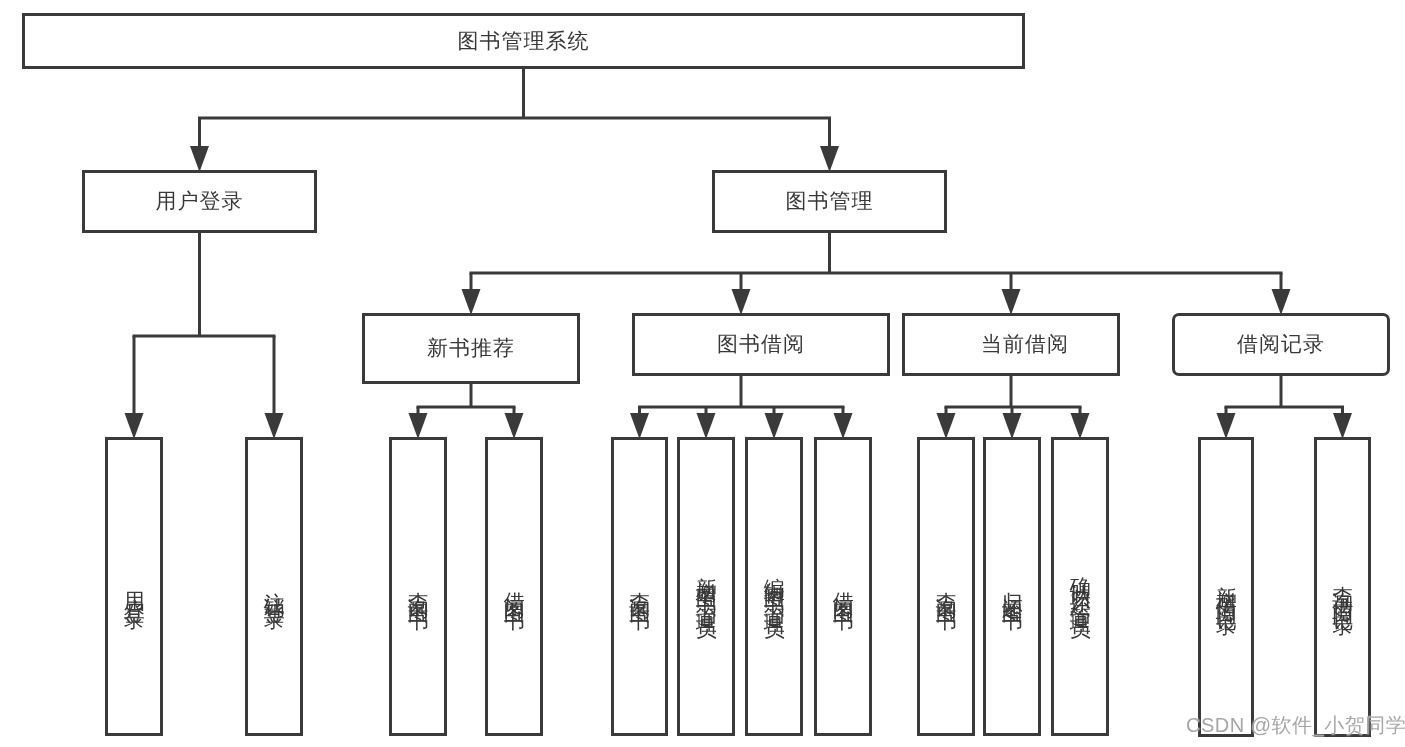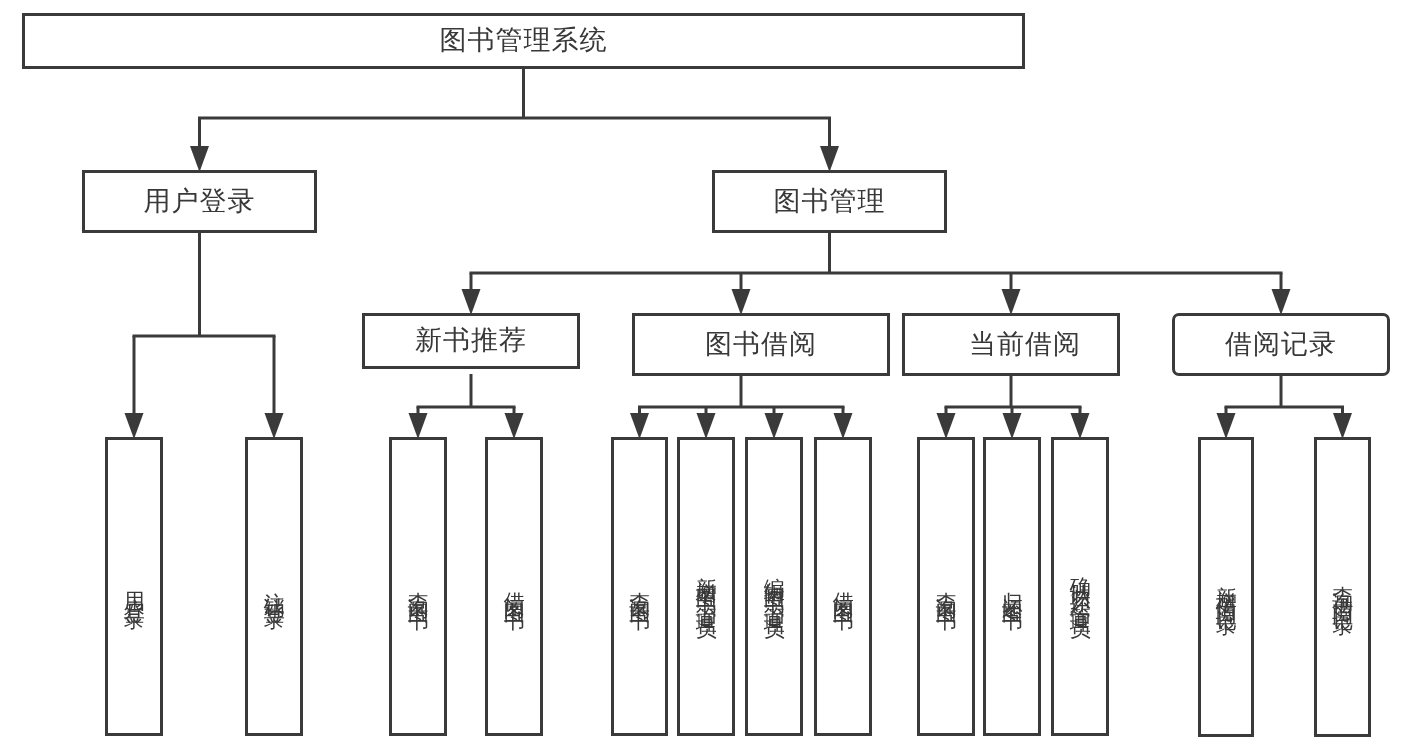--- a/index.html
+++ b/index.html
@@ -12,21 +12,21 @@
   }
   #edges{position:absolute;left:0;top:0;width:1405px;height:747px;}
   .node{
     position:absolute;
     box-sizing:border-box;
     background:#ffffff;
     border:3px solid #3a3a3a;
     display:flex;
     align-items:center;
     justify-content:center;
-    font-size:27px;
+    font-size:21px;
     color:#383838;
     letter-spacing:1px;
     text-align:center;
     line-height:1.25;
   }
   .node.v{
     writing-mode:vertical-rl;
     text-orientation:mixed;
     letter-spacing:6px;
     font-size:21px;
@@ -97,32 +97,33 @@
       <line x1="1224.5" y1="407" x2="1344" y2="407" stroke="#3a3a3a" stroke-width="3"></line>
       <line x1="1226" y1="407" x2="1226" y2="417" stroke="#3a3a3a" stroke-width="3"></line>
       <polygon points="1216.5,413 1235.5,413 1226,439" fill="#3a3a3a"></polygon>
       <line x1="1342.5" y1="407" x2="1342.5" y2="417" stroke="#3a3a3a" stroke-width="3"></line>
       <polygon points="1333,413 1352,413 1342.5,439" fill="#3a3a3a"></polygon>
     </svg>
 
   <div class="node" style="left: 22px; top: 13px; width: 1003px; height: 56px;">图书管理系统</div>
   <div class="node" style="left: 82px; top: 170px; width: 235px; height: 63px;">用户登录</div>
   <div class="node" style="left: 712px; top: 170px; width: 235px; height: 63px;">图书管理</div>
-  <div class="node" style="left: 362px; top: 313px; width: 218px; height: 56px; text-align: right;">新书推荐</div>
+  <div class="node" style="left: 362px; top: 313px; width: 218px; height: 71px; text-align: right;">新书推荐</div>
   <div class="node" style="left: 632px; top: 313px; width: 258px; height: 63px;">图书借阅</div>
   <div class="node" style="left: 902px; top: 313px; width: 218px; height: 63px; padding-left: 28px;">当前借阅</div>
   <div class="node" style="left: 1172px; top: 313px; width: 218px; height: 63px; border-radius: 7px;">借阅记录</div>
 
   <div class="node v" style="left: 105px; top: 437px; width: 58px; height: 299px;">用户登录</div>
   <div class="node v" style="left: 245px; top: 437px; width: 58px; height: 299px;">注销登录</div>
   <div class="node v" style="left: 389px; top: 437px; width: 58px; height: 299px;">查询图书</div>
   <div class="node v" style="left: 485px; top: 437px; width: 58px; height: 299px;">借阅图书</div>
   <div class="node v" style="left: 611px; top: 437px; width: 57px; height: 299px;">查询图书</div>
   <div class="node v" style="left: 677px; top: 437px; width: 58px; height: 299px;">新增图书（管理员）</div>
   <div class="node v" style="left: 745px; top: 437px; width: 58px; height: 299px;">编辑图书（管理员）</div>
   <div class="node v" style="left: 814px; top: 437px; width: 58px; height: 299px;">借阅图书</div>
   <div class="node v" style="left: 917px; top: 437px; width: 58px; height: 299px;">查询图书</div>
   <div class="node v" style="left: 983px; top: 437px; width: 58px; height: 299px;">归还图书</div>
   <div class="node v" style="left: 1051px; top: 437px; width: 58px; height: 299px;">确认归还（管理员）</div>
   <div class="node v" style="left: 1198px; top: 437px; width: 56px; height: 300px;">新增借阅记录</div>
   <div class="node v" style="left: 1314px; top: 437px; width: 57px; height: 300px;">查询借阅记录</div>
 
+  <div id="watermark" style="color: rgb(166, 166, 166);">CSDN @软件_小贺同学</div>
 </div>
 
 </body></html>

